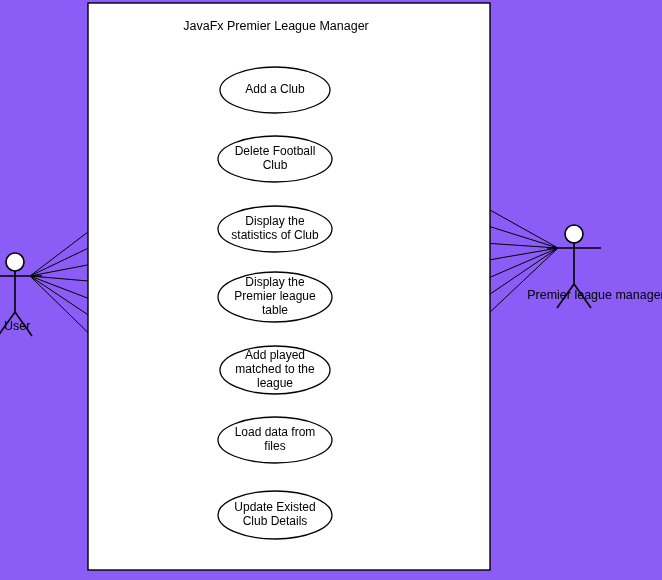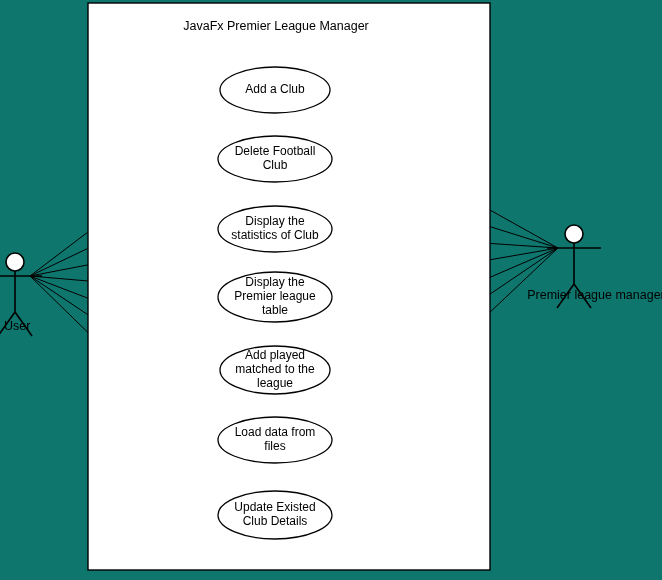--- a/index.html
+++ b/index.html
@@ -8,21 +8,21 @@
     padding: 0;
     background: #ffffff;
   }
   body {
     font-family: "Liberation Sans", sans-serif;
   }
   #canvas {
     position: relative;
     width: 662px;
     height: 580px;
-    background: #0f766e;
+    background: #8b5cf6;
     overflow: hidden;
   }
   svg#diagram {
     position: absolute;
     left: 0;
     top: 0;
     width: 662px;
     height: 580px;
     display: block;
   }

